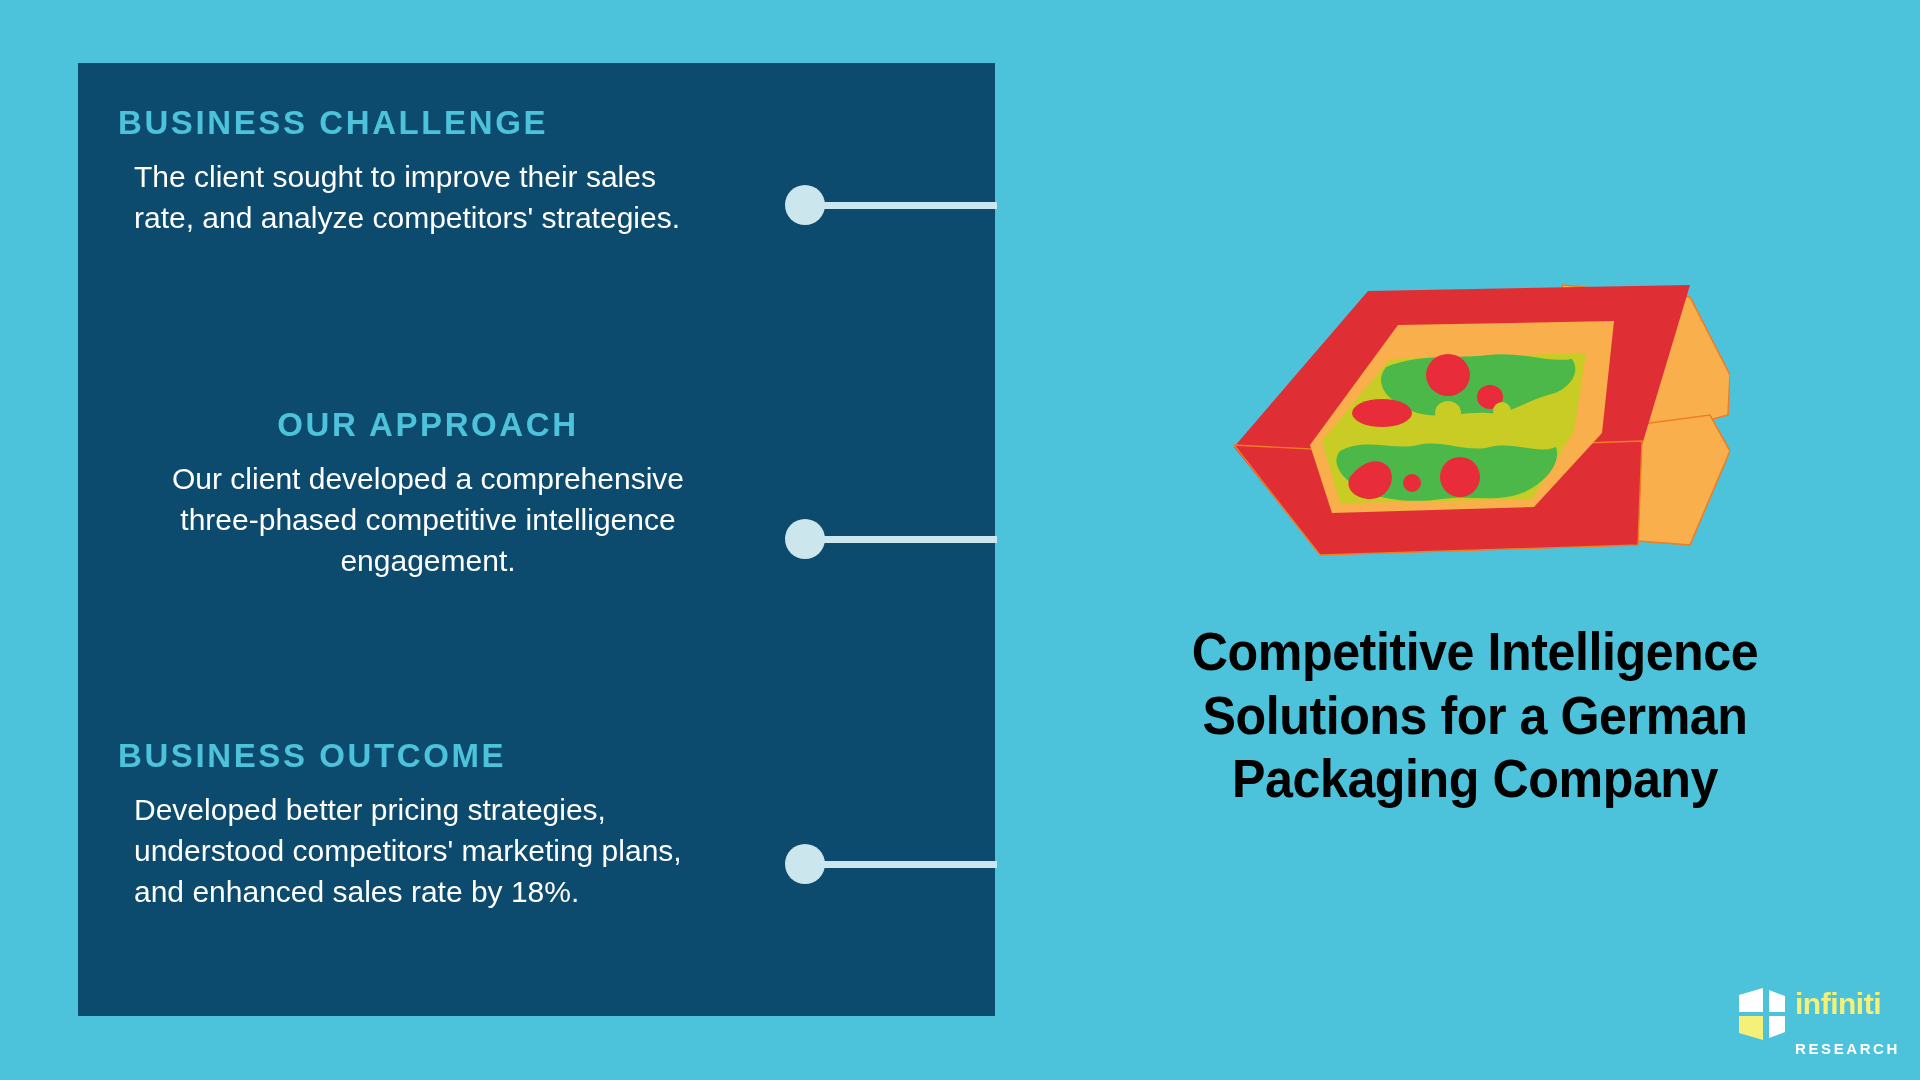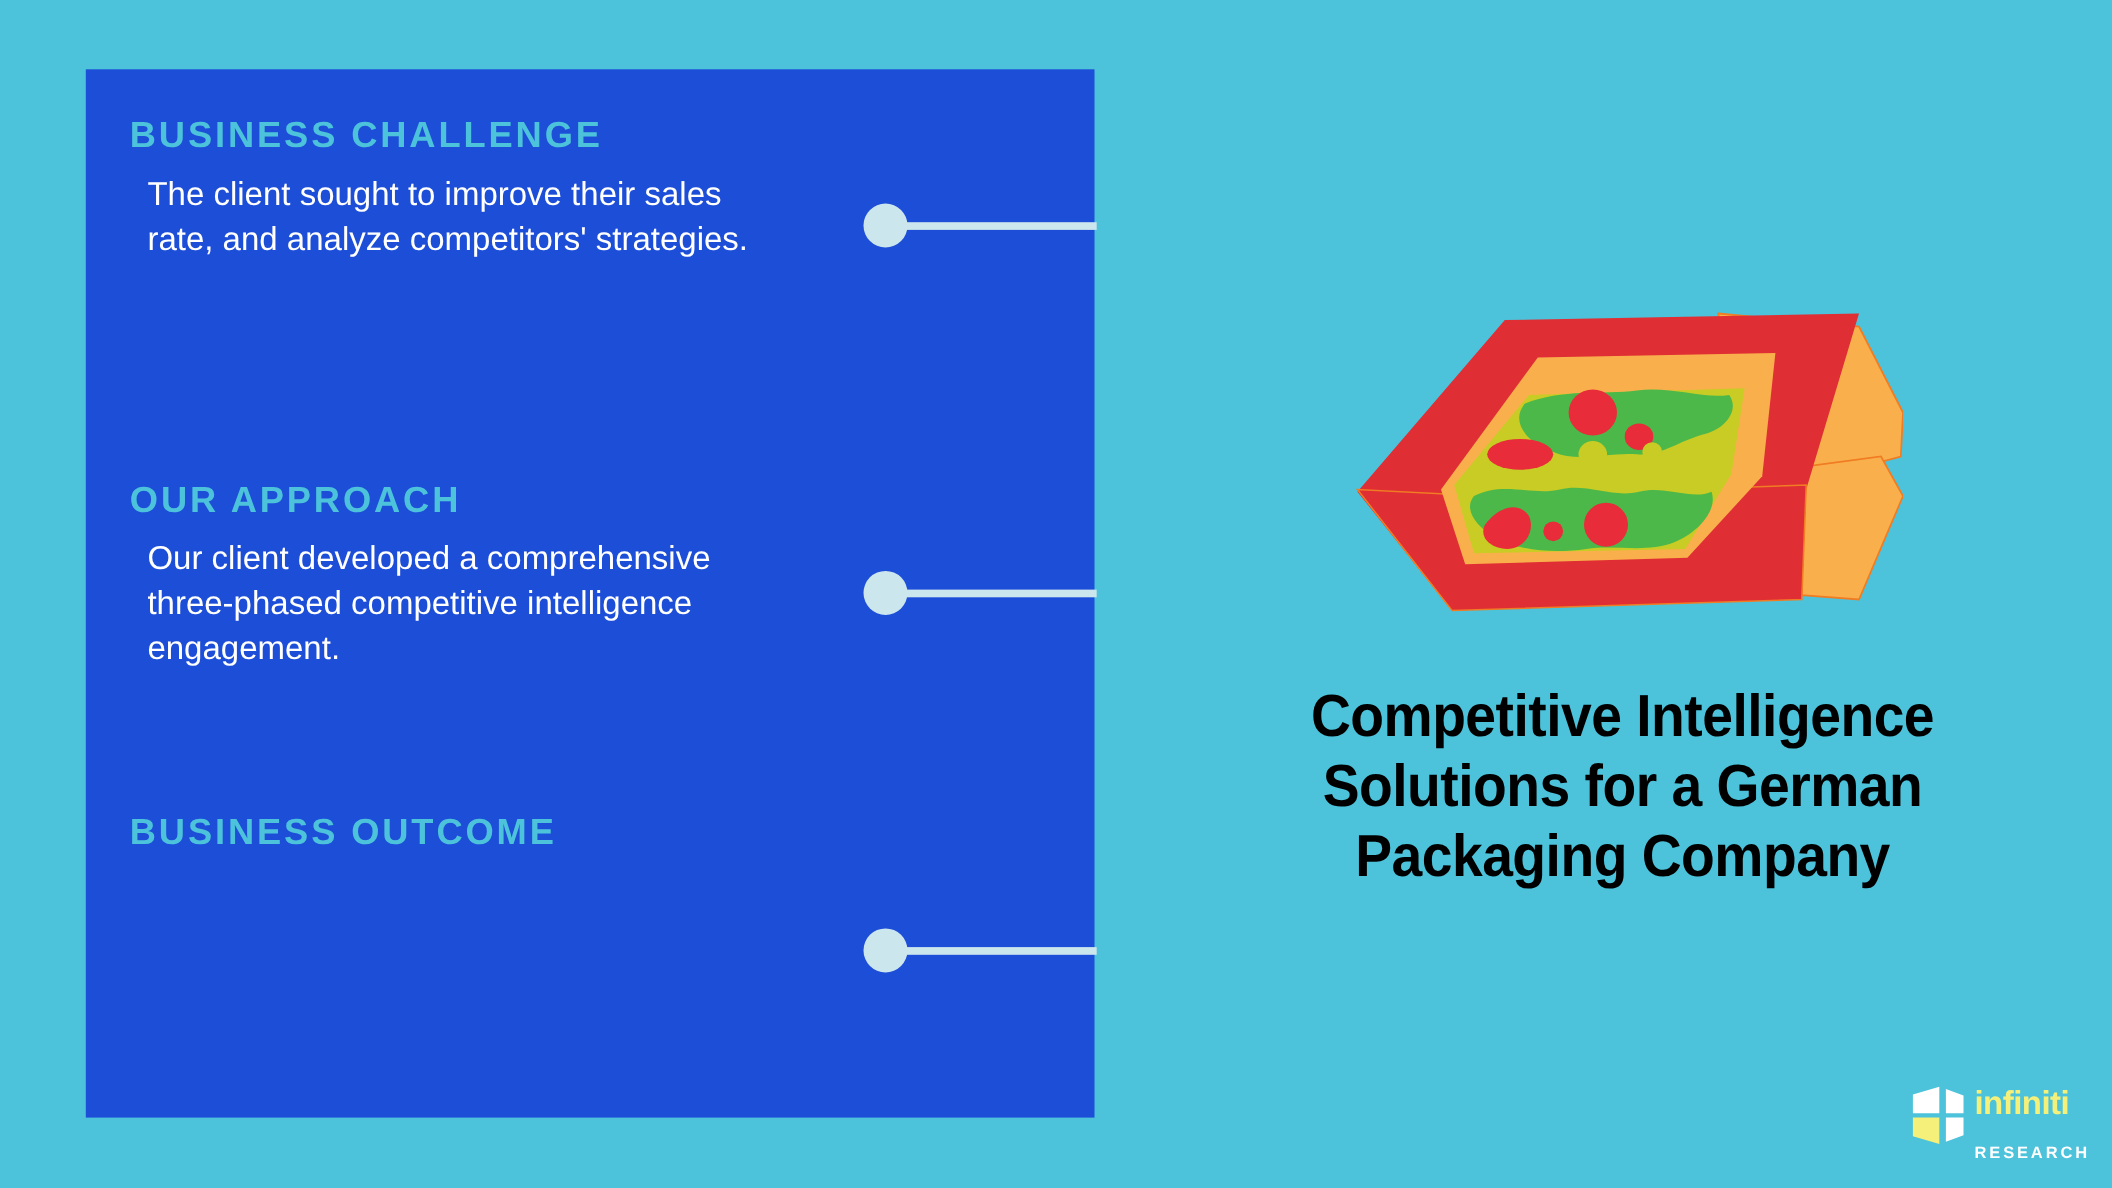--- a/index.html
+++ b/index.html
@@ -23,32 +23,32 @@
     background: #4cc3db;
   }
 
   
   #info-panel {
     position: absolute;
     left: 78px;
     top: 63px;
     width: 917px;
     height: 953px;
-    background: #1d4ed8;
+    background: #0c4a6e;
     box-sizing: border-box;
     padding: 17px;
   }
 
   .section {
     position: absolute;
     left: 40px;
     width: 620px;
   }
   #section-0 { top: 42px; }
-  #section-1 { top: 373px; }
+  #section-1 { top: 344px; text-align: center; }
   #section-2 { top: 675px; }
 
   .section-heading {
     color: #4cc3db;
     font-size: 33px;
     font-weight: bold;
     letter-spacing: 2.6px;
     margin: 0 0 9px 0;
     line-height: 1.1;
     text-transform: uppercase;
@@ -167,20 +167,21 @@
       <div class="section-body">The client sought to improve their sales rate, and analyze competitors' strategies.</div>
     </div>
 
     <div class="section" id="section-1">
       <div class="section-heading">OUR APPROACH</div>
       <div class="section-body">Our client developed a comprehensive three-phased competitive intelligence engagement.</div>
     </div>
 
     <div class="section" id="section-2">
       <div class="section-heading">BUSINESS OUTCOME</div>
+      <div class="section-body">Developed better pricing strategies, understood competitors' marketing plans, and enhanced sales rate by 18%.</div>
     </div>
 
   </div>
 
   <div class="connector" id="connector-0">
     <span class="dot"></span>
     <span class="line"></span>
   </div>
   <div class="connector" id="connector-1">
     <span class="dot"></span>

